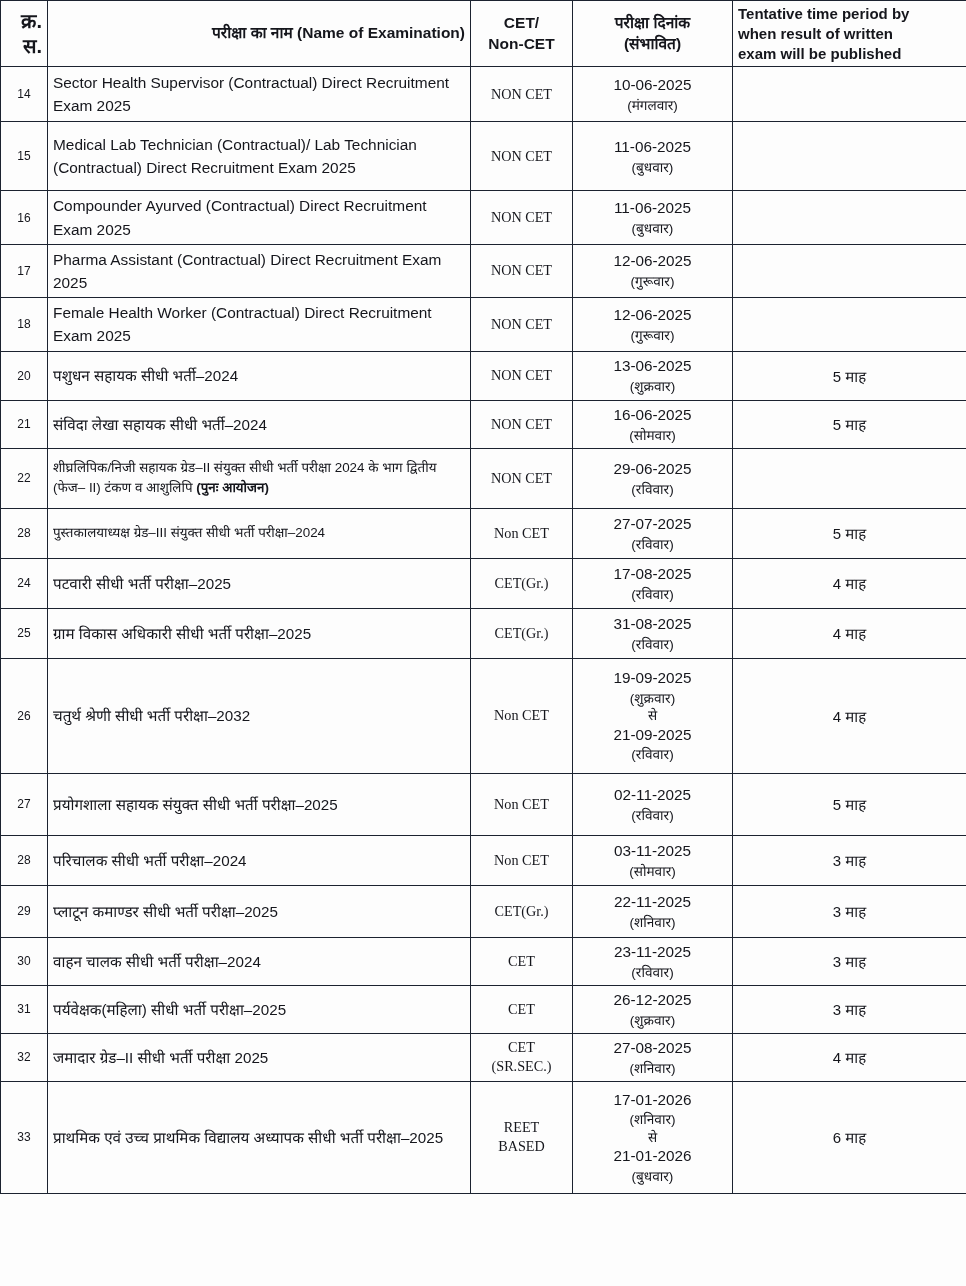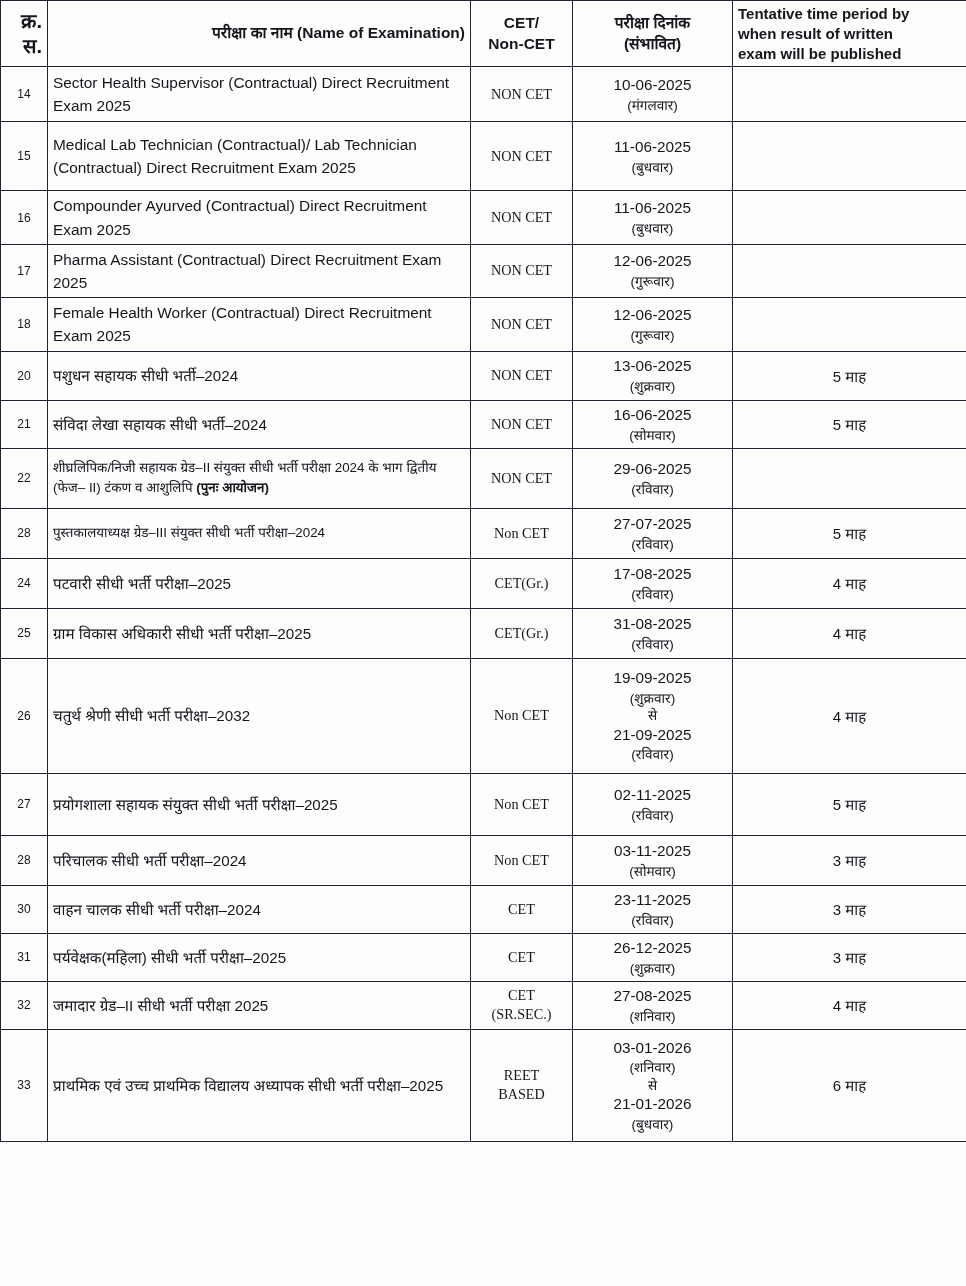--- a/index.html
+++ b/index.html
@@ -315,20 +315,32 @@
           <td class="name hindi"><span>परिचालक सीधी भर्ती परीक्षा–2024</span></td>
           <td class="cet">
             <div>Non CET</div>
           </td>
           <td class="date">
             <div>03-11-2025</div>
             <span class="dow">(सोमवार)</span>
           </td>
           <td class="res">3 माह</td>
         </tr>
+        <tr style="height: 52px;">
+          <td class="sn">29</td>
+          <td class="name hindi"><span>प्लाटून कमाण्डर सीधी भर्ती परीक्षा–2025</span></td>
+          <td class="cet">
+            <div>CET(Gr.)</div>
+          </td>
+          <td class="date">
+            <div>22-11-2025</div>
+            <span class="dow">(शनिवार)</span>
+          </td>
+          <td class="res">3 माह</td>
+        </tr>
         <tr style="height: 43px;">
           <td class="sn">30</td>
           <td class="name hindi"><span>वाहन चालक सीधी भर्ती परीक्षा–2024</span></td>
           <td class="cet">
             <div>CET</div>
           </td>
           <td class="date">
             <div>23-11-2025</div>
             <span class="dow">(रविवार)</span>
           </td>
@@ -360,21 +372,21 @@
           <td class="res">4 माह</td>
         </tr>
         <tr style="height: 112px;">
           <td class="sn">33</td>
           <td class="name hindi"><span>प्राथमिक एवं उच्च प्राथमिक विद्यालय अध्यापक सीधी भर्ती परीक्षा–2025</span></td>
           <td class="cet mid">
             <div>REET</div>
             <div>BASED</div>
           </td>
           <td class="date">
-            <div>03-01-2026</div>
+            <div>17-01-2026</div>
             <span class="dow">(शनिवार)</span>
             <span class="sep">से</span>
             <div>21-01-2026</div>
             <span class="dow">(बुधवार)</span>
           </td>
           <td class="res">6 माह</td>
         </tr>
       </tbody>
   </table>
 </div>

